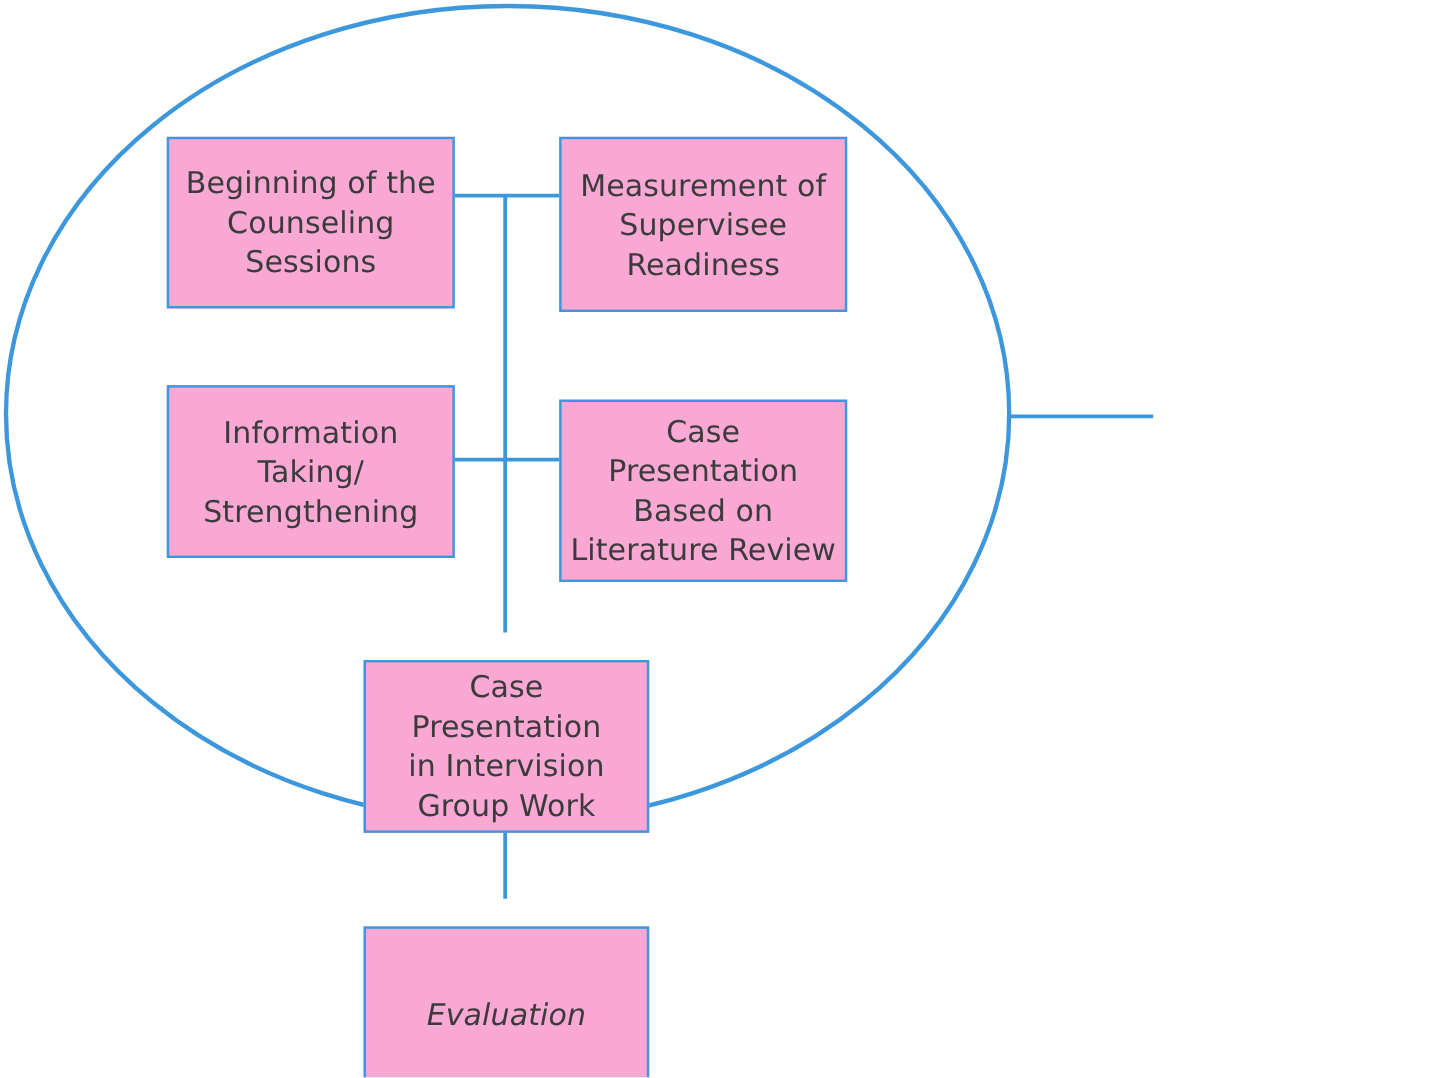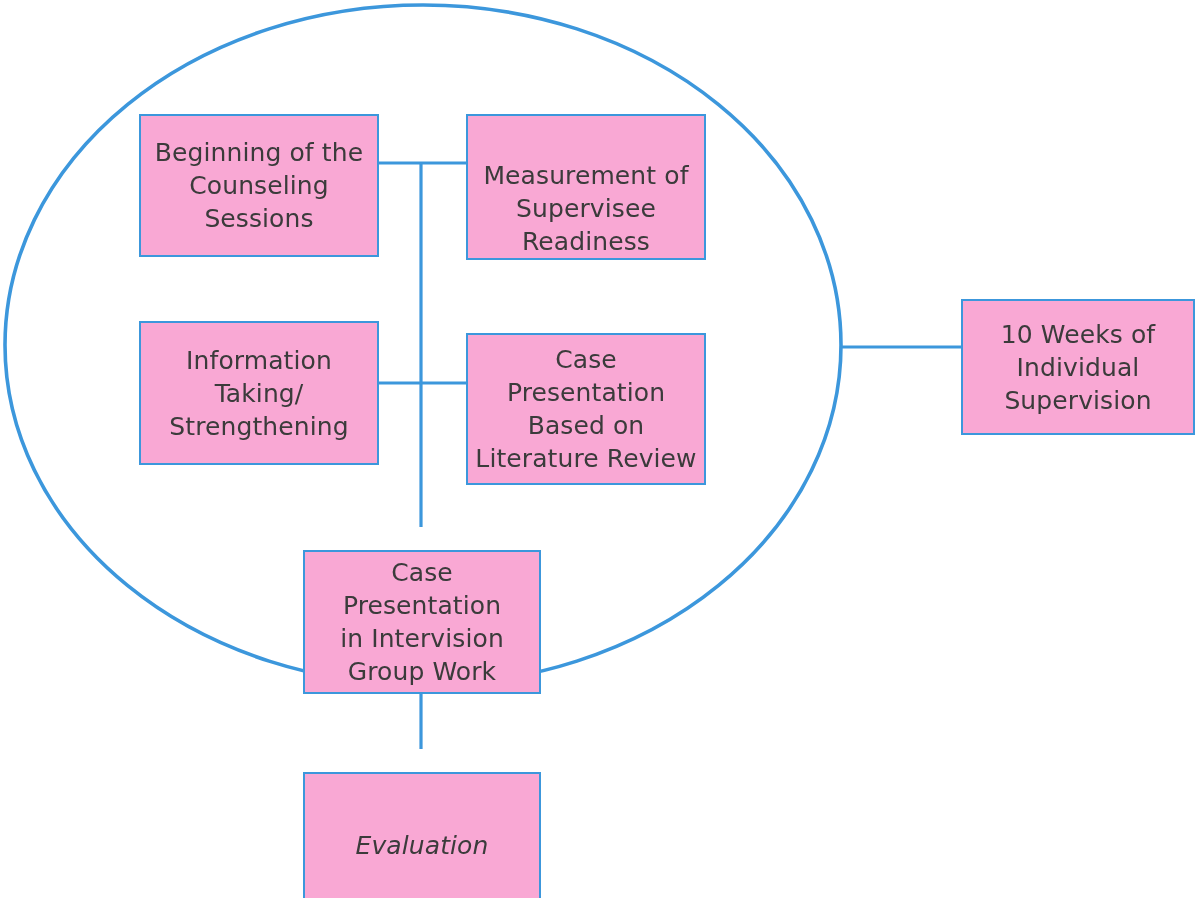--- a/index.html
+++ b/index.html
@@ -40,21 +40,21 @@
     font-family: "DejaVu Sans", "Liberation Sans", sans-serif;
     font-size: 25px;
     line-height: 1.32;
     color: #3b3b3b;
     letter-spacing: 0.1px;
     white-space: pre-line;
     padding: 0 6px;
   }
   
   #box-beginning-counseling { left: 139px; top: 91px;  width: 240px; height: 143px; }
-  #box-measurement-readiness{ left: 466px; top: 91px;  width: 240px; height: 146px; align-items: flex-end; }
+  #box-measurement-readiness{ left: 466px; top: 91px;  width: 240px; height: 146px; }
   #box-information-taking   { left: 139px; top: 298px; width: 240px; height: 144px; }
   #box-case-literature      { left: 466px; top: 310px; width: 240px; height: 152px; }
   #box-case-intervision     { left: 303px; top: 527px; width: 238px; height: 144px; }
   #box-evaluation           { left: 303px; top: 749px; width: 238px; height: 146px; font-style: italic; }
   #box-ten-weeks-supervision{ left: 961px; top: 276px; width: 234px; height: 136px; }
 </style>
 </head>
 <body>
 
 <div id="diagram-canvas">
@@ -103,19 +103,14 @@
   <div class="node-box" id="box-case-intervision">
     <span class="node-label">Case Presentation
 in Intervision
 Group Work</span>
   </div>
 
   <div class="node-box" id="box-evaluation">
     <span class="node-label">Evaluation</span>
   </div>
 
-  <div class="node-box" id="box-ten-weeks-supervision">
-    <span class="node-label">10 Weeks of
-Individual
-Supervision</span>
-  </div>
 
 </div>
 
 </body></html>

